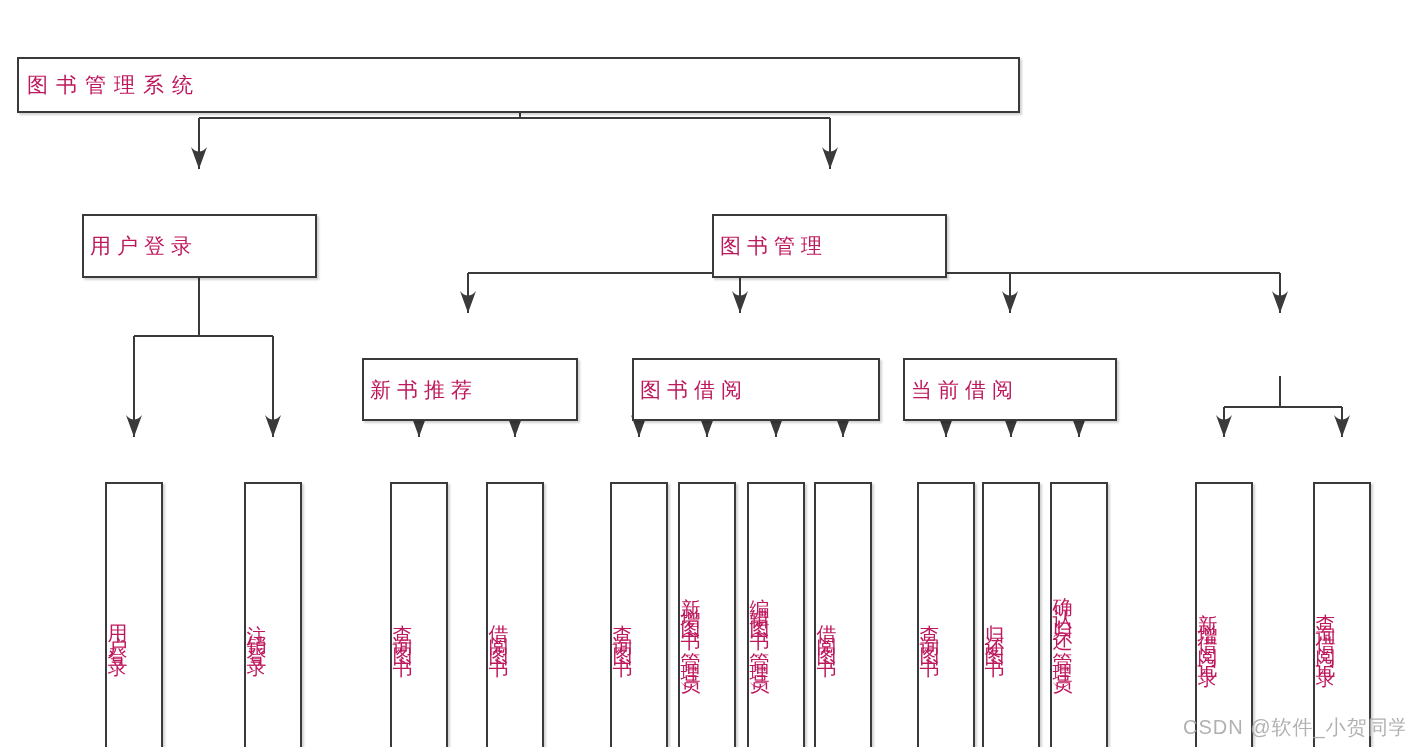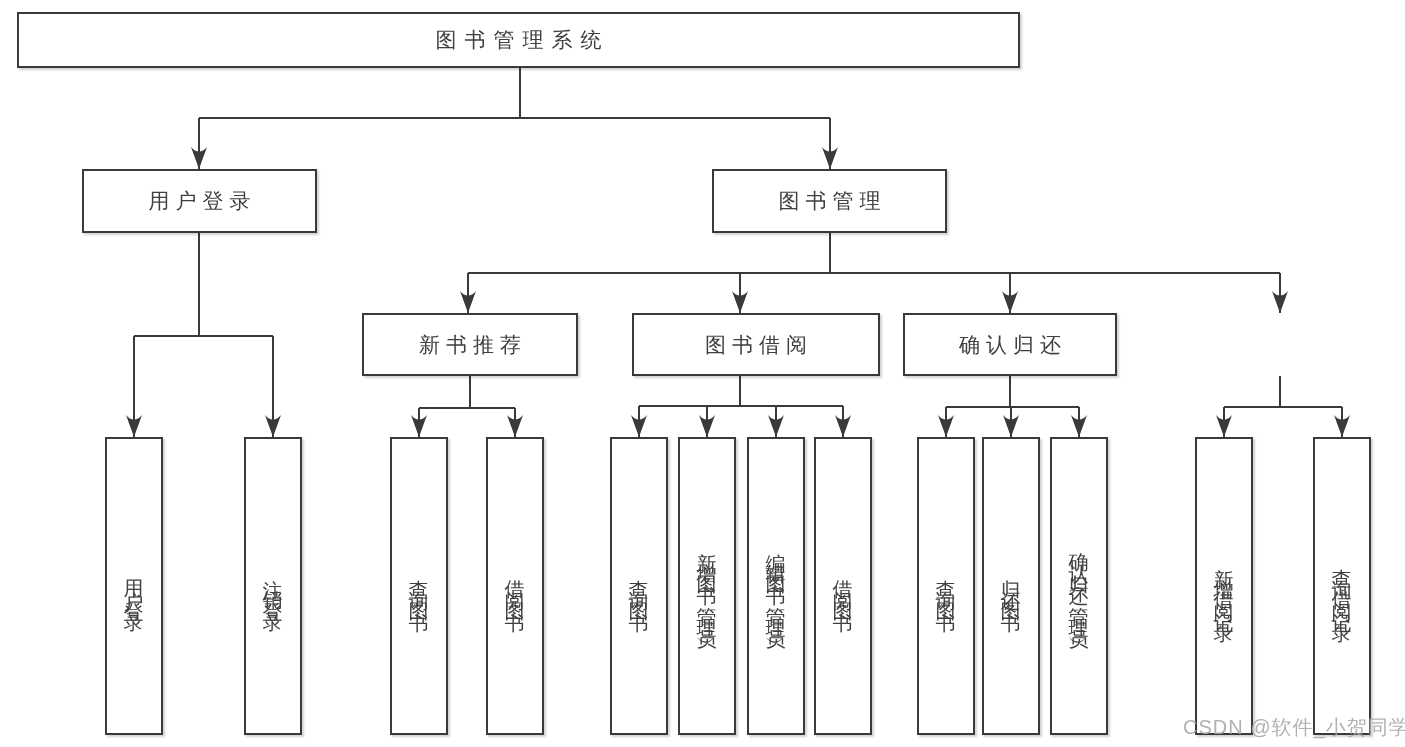--- a/index.html
+++ b/index.html
@@ -19,23 +19,23 @@
     left: 0; top: 0;
     width: 1405px; height: 747px;
   }
   .box {
     position: absolute;
     box-sizing: border-box;
     background: #ffffff;
     border: 2.5px solid #3a3a3a;
     display: flex;
     align-items: center;
-    justify-content: center;
-    color: #404040;
+    color: #be185d;
     box-shadow: 2px 2px 2px rgba(0,0,0,0.18);
+    margin-top: 45px;
   }
   .hlabel {
     font-size: 21px;
     letter-spacing: 6px;
     text-indent: 6px;
     white-space: nowrap;
   }
   .root .hlabel { letter-spacing: 8px; text-indent: 8px; }
   .vlabel {
     writing-mode: vertical-rl;
@@ -123,21 +123,21 @@
     <span class="hlabel">新书推荐</span>
   </div>
 
   <div class="box" style="left:712px; top:169px; width:235px; height:64px;">
     <span class="hlabel">图书管理</span>
   </div>
   <div class="box" style="left:632px; top:313px; width:248px; height:63px;">
     <span class="hlabel">图书借阅</span>
   </div>
   <div class="box" style="left:903px; top:313px; width:214px; height:63px;">
-    <span class="hlabel">确认归还</span>
+    <span class="hlabel">当前借阅</span>
   </div>
 
   <div class="box" style="left:105px; top:437px; width:58px; height:298px;">
     <span class="vlabel">用户登录</span>
   </div>
   <div class="box" style="left:244px; top:437px; width:58px; height:298px;">
     <span class="vlabel">注销登录</span>
   </div>
 
   <div class="box" style="left:390px; top:437px; width:58px; height:298px;">

